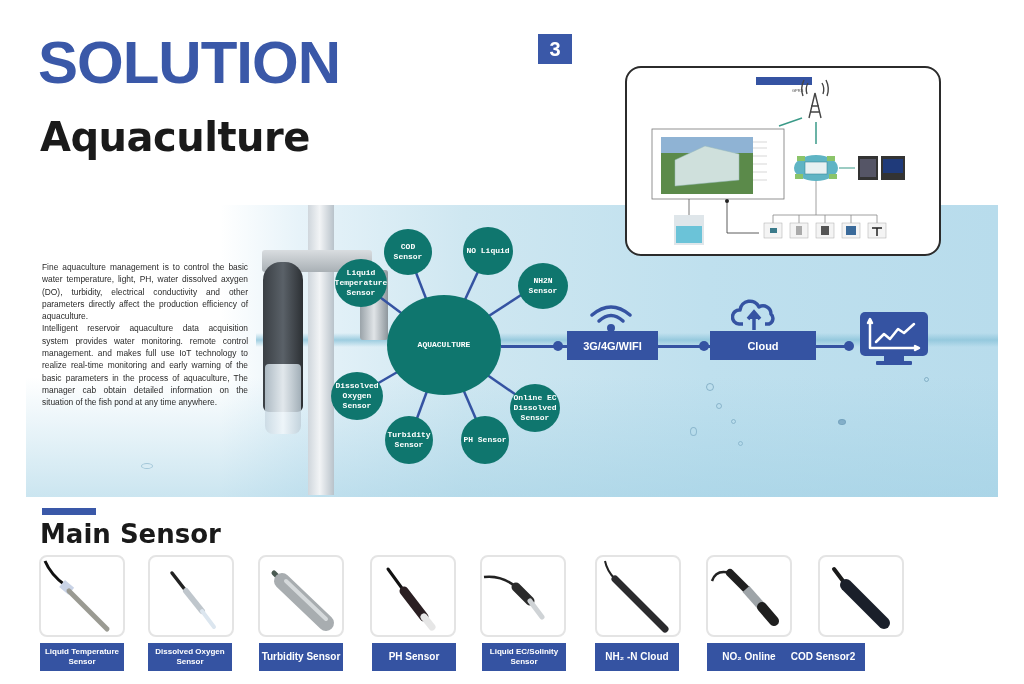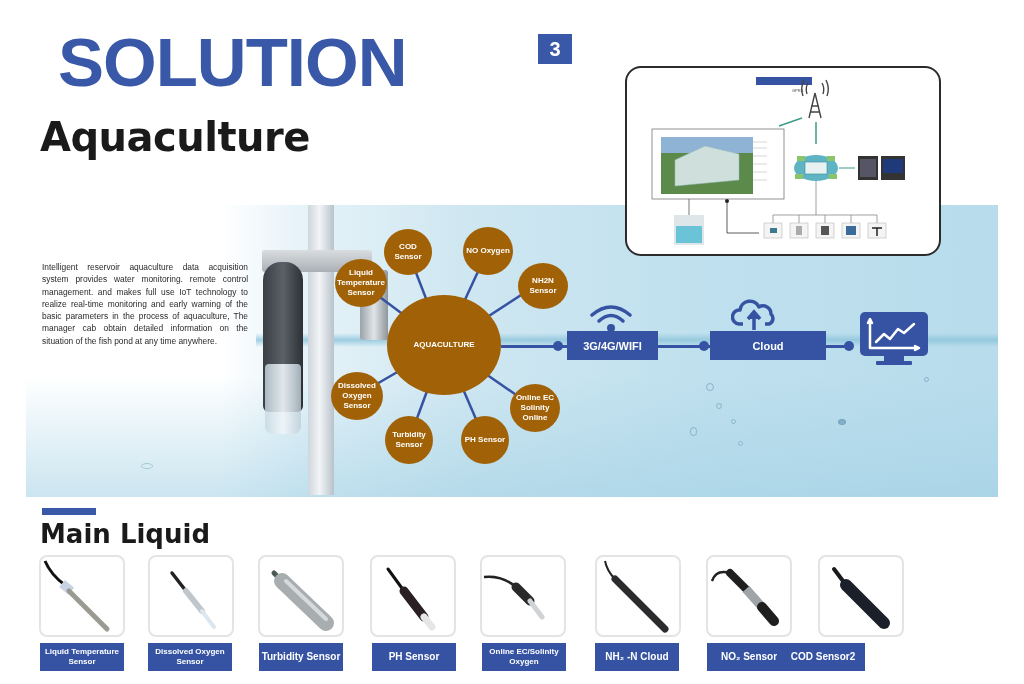--- a/index.html
+++ b/index.html
@@ -2,21 +2,21 @@
 <html><head>
 <meta charset="utf-8">
 <style>
   * { box-sizing: border-box; margin: 0; padding: 0; }
   html, body { width: 1024px; height: 684px; background: #ffffff; overflow: hidden; }
   body { position: relative; font-family: "Liberation Sans", sans-serif; }
 
   .title-main {
     position: absolute; left: 38px; top: 22px;
     font-family: "Liberation Sans", sans-serif; font-weight: bold;
-    font-size: 69px; line-height: 82px; color: #3a58a8; letter-spacing: -1px; margin-left: 20px;
+    font-size: 60px; line-height: 82px; color: #3a58a8; letter-spacing: -1px;
   }
   .title-badge {
     position: absolute; left: 538px; top: 34px; width: 34px; height: 30px;
     background: #3a58a8; color: #fff; font-weight: bold; font-size: 20px;
     text-align: center; line-height: 30px;
   }
   .subtitle {
     position: absolute; left: 40px; top: 114px;
     font-family: "DejaVu Sans", sans-serif; font-weight: bold;
     font-size: 40px; color: #1a1a1a; letter-spacing: -0.5px;
@@ -46,24 +46,24 @@
     border-radius: 18px 18px 6px 6px; background: linear-gradient(90deg,#3a3f44,#5a6168 50%,#2c3034); }
   .probe-cap { position: absolute; left: 265px; top: 364px; width: 36px; height: 70px;
     border-radius: 4px 4px 8px 8px; background: linear-gradient(90deg,rgba(200,215,225,0.8),rgba(240,246,250,0.9),rgba(190,205,215,0.8)); }
   .probe-clamp { position: absolute; left: 262px; top: 250px; width: 110px; height: 22px;
     background: linear-gradient(180deg,#d9dde0,#a9b0b5); border-radius: 3px; }
   .probe-2 { position: absolute; left: 360px; top: 270px; width: 28px; height: 70px;
     background: linear-gradient(90deg,#9aa3a9,#e0e4e7,#8d969c); border-radius: 3px; }
 
   
   .node {
-    position: absolute; border-radius: 50%; background: #a16207; color: #fff;
+    position: absolute; border-radius: 50%; background: #0f766e; color: #fff;
     font-weight: bold; font-size: 8px; line-height: 10px; text-align: center;
     display: flex; align-items: center; justify-content: center; padding: 2px;
-    font-family: Liberation Sans, sans-serif;
+    font-family: Liberation Mono, monospace;
   }
   .hub { font-size: 8px; }
   svg.links { position: absolute; left: 0; top: 0; }
 
   .flow-box {
     position: absolute; background: #3553a2; color: #fff; font-weight: bold;
     font-size: 11px; display: flex; align-items: center; justify-content: center; text-align: right;
   }
   .dot { position: absolute; width: 10px; height: 10px; border-radius: 50%; background: #3553a2; }
   .hline { position: absolute; height: 3px; background: #3553a2; }
@@ -118,62 +118,63 @@
   <div class="bubble" style="left:115px; top:258px; width:12px; height:6px;"></div>
 </div>
 
 <div class="probe-pole"></div>
 <div class="probe-2"></div>
 <div class="probe-clamp"></div>
 <div class="probe-body"></div>
 <div class="probe-cap"></div>
 
 <div class="body-text">
+  <p>Fine aquaculture management is to control the basic water temperature, light, PH, water dissolved axygen (DO), turbidity, electrical conductivity and other parameters directly affect the production efficiency of aquaculture.</p>
   <p>Intelligent reservoir aquaculture data acquisition system provides water monitoring. remote control management. and makes full use IoT technology to realize real-time monitoring and early warning of the basic parameters in the process of aquaculture, The manager cab obtain detailed information on the situation of the fish pond at any time anywhere.</p>
 </div>
 
 <svg class="links" width="1024" height="684">
   <g stroke="#3553a2" stroke-width="2.5">
     <line x1="444" y1="345" x2="408" y2="252"></line>
     <line x1="444" y1="345" x2="488" y2="250"></line>
     <line x1="444" y1="345" x2="535" y2="286"></line>
     <line x1="444" y1="345" x2="361" y2="283"></line>
     <line x1="444" y1="345" x2="356" y2="396"></line>
     <line x1="444" y1="345" x2="409" y2="440"></line>
     <line x1="444" y1="345" x2="485" y2="440"></line>
     <line x1="444" y1="345" x2="535" y2="408"></line>
   </g>
 </svg>
 
 <div class="node" style="left:384px; top:229px; width:48px; height:46px;">COD Sensor</div>
-<div class="node" style="left:463px; top:227px; width:50px; height:48px;">NO Oxygen</div>
+<div class="node" style="left:463px; top:227px; width:50px; height:48px;">NO Liquid</div>
 <div class="node" style="left:518px; top:263px; width:50px; height:46px;">NH2N Sensor</div>
 <div class="node" style="left:335px; top:259px; width:52px; height:48px;">Liquid Temperature Sensor</div>
 <div class="node" style="left:331px; top:372px; width:52px; height:48px;">Dissolved Oxygen Sensor</div>
 <div class="node" style="left:385px; top:416px; width:48px; height:48px;">Turbidity Sensor</div>
 <div class="node" style="left:461px; top:416px; width:48px; height:48px;">PH Sensor</div>
-<div class="node" style="left:510px; top:384px; width:50px; height:48px;">Online EC Solinity Online</div>
+<div class="node" style="left:510px; top:384px; width:50px; height:48px;">Online EC Dissolved Sensor</div>
 
 <div class="node hub" style="left:387px; top:295px; width:114px; height:100px;">AQUACULTURE</div>
 
 <div class="hline" style="left:501px; top:345px; width:66px;"></div>
 <div class="dot" style="left:553px; top:341px;"></div>
 <div class="flow-box" style="left:567px; top:331px; width:91px; height:29px;">3G/4G/WIFI</div>
 
 <svg style="position:absolute; left:588px; top:303px;" width="46" height="30" viewBox="0 0 46 30">
   <g fill="none" stroke="#3553a2" stroke-width="3.5" stroke-linecap="round">
     <path d="M4 12 Q23 -4 42 12"></path>
     <path d="M11 18 Q23 7 35 18"></path>
   </g>
   <circle cx="23" cy="25" r="4" fill="#3553a2"></circle>
 </svg>
 
 <div class="hline" style="left:658px; top:345px; width:52px;"></div>
 <div class="dot" style="left:699px; top:341px;"></div>
-<div class="flow-box" style="left:710px; top:331px; width:116px; height:29px;">Cloud</div>
+<div class="flow-box" style="left:710px; top:331px; width:106px; height:29px;">Cloud</div>
 
 <svg style="position:absolute; left:731px; top:298px;" width="46" height="34" viewBox="0 0 46 34">
   <path d="M12 26 H8 a7 7 0 0 1 1-14 a10 10 0 0 1 19-3 a8 8 0 0 1 12 7 a6 6 0 0 1-2 10 H34" fill="none" stroke="#3553a2" stroke-width="3.5" stroke-linejoin="round"></path>
   <path d="M23 32 V16 M17 21 L23 14 L29 21" fill="#3553a2" stroke="#3553a2" stroke-width="3.5"></path>
 </svg>
 
 <div class="hline" style="left:802px; top:345px; width:48px;"></div>
 <div class="dot" style="left:844px; top:341px;"></div>
 
 <svg style="position:absolute; left:860px; top:312px;" width="68" height="54" viewBox="0 0 68 54">
@@ -252,21 +253,21 @@
 
     <rect x="47" y="147" width="30" height="30" fill="#dfe6ea"></rect>
     <rect x="49" y="158" width="26" height="17" fill="#6bc3d8"></rect>
     <line x1="62" y1="131" x2="62" y2="147" stroke="#555" stroke-width="0.8"></line>
     <path d="M100 165 H132 M100 165 V133" stroke="#333" stroke-width="0.8" fill="none"></path>
     <circle cx="100" cy="133" r="2" fill="#222"></circle>
   </svg>
 </div>
 
 <div class="accent-bar" style="left:42px; top:508px; width:54px;"></div>
-<div class="section-title">Main Liquid</div>
+<div class="section-title">Main Sensor</div>
 
 <div class="sensor-card" style="left:39px;">
   <svg width="82" height="78">
     <path d="M4 4 Q10 18 24 28" stroke="#111" stroke-width="3" fill="none"></path>
     <rect x="20" y="26" width="12" height="9" fill="#c9d3e6" transform="rotate(40 26 30)"></rect>
     <line x1="28" y1="34" x2="66" y2="72" stroke="#9a9a92" stroke-width="5" stroke-linecap="round"></line>
   </svg>
 </div>
 <div class="sensor-card" style="left:148px;">
   <svg width="82" height="78">
@@ -314,16 +315,16 @@
   <svg width="82" height="78">
     <line x1="14" y1="12" x2="26" y2="28" stroke="#1a1a1a" stroke-width="4" stroke-linecap="round"></line>
     <line x1="26" y1="28" x2="64" y2="66" stroke="#1a1f2a" stroke-width="12" stroke-linecap="round"></line>
   </svg>
 </div>
 
 <div class="sensor-label" style="left:40px;">Liquid Temperature Sensor</div>
 <div class="sensor-label" style="left:148px;">Dissolved Oxygen Sensor</div>
 <div class="sensor-label big" style="left:259px;">Turbidity Sensor</div>
 <div class="sensor-label big" style="left:372px;">PH Sensor</div>
-<div class="sensor-label" style="left:482px;">Online EC/Solinity Oxygen</div>
+<div class="sensor-label" style="left:482px;">Liquid EC/Solinity Sensor</div>
 <div class="sensor-label big" style="left:595px;">NH₂ -N Cloud</div>
-<div class="sensor-label big" style="left:707px;">NO₂ Sensor</div>
+<div class="sensor-label big" style="left:707px;">NO₂ Online</div>
 <div class="sensor-label big" style="left:781px;">COD Sensor2</div>
 
 </body></html>

